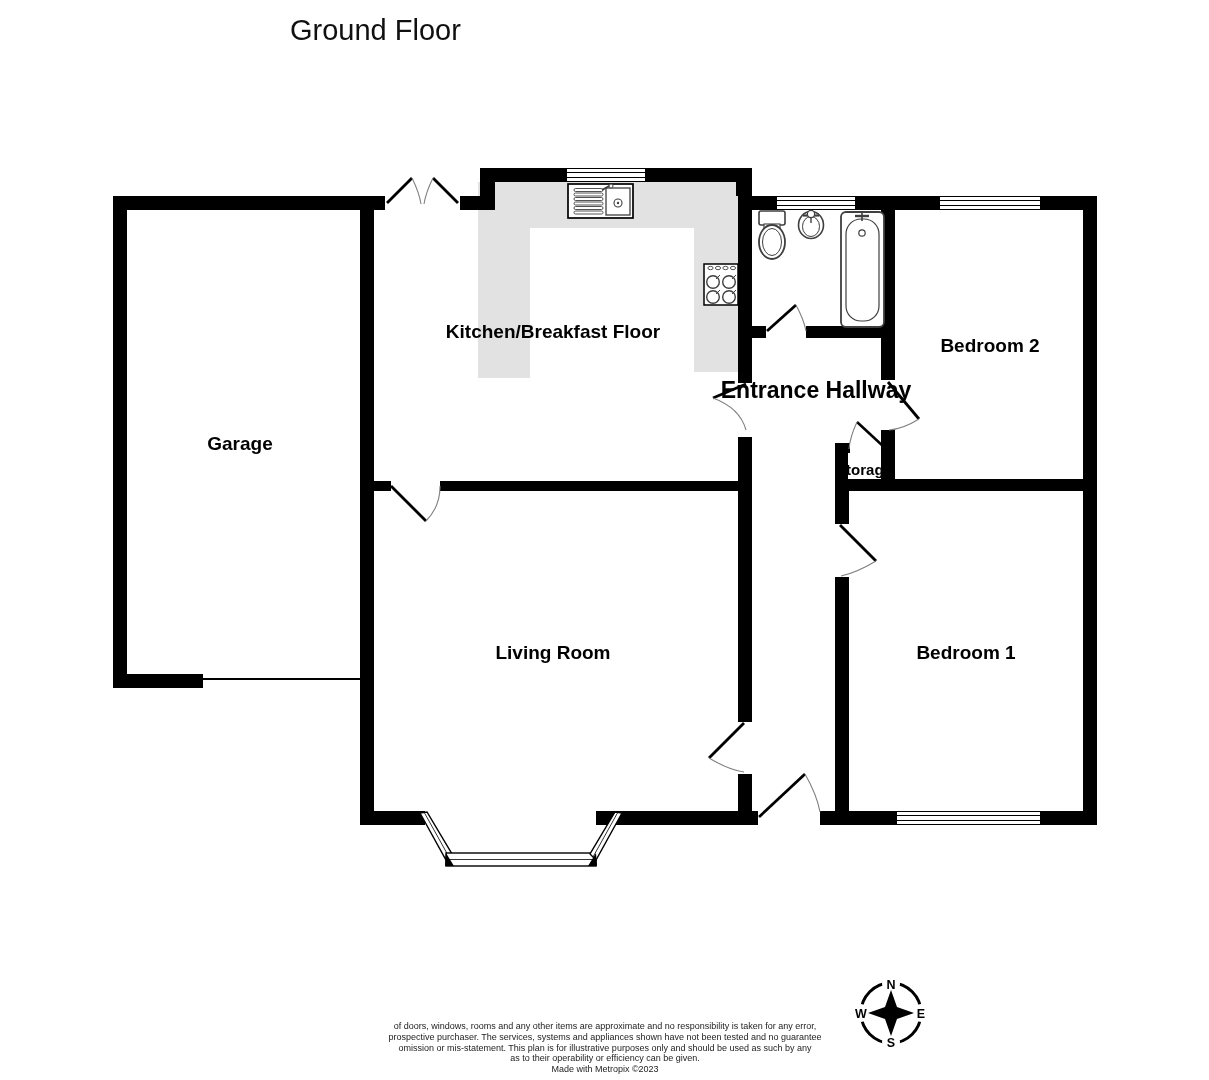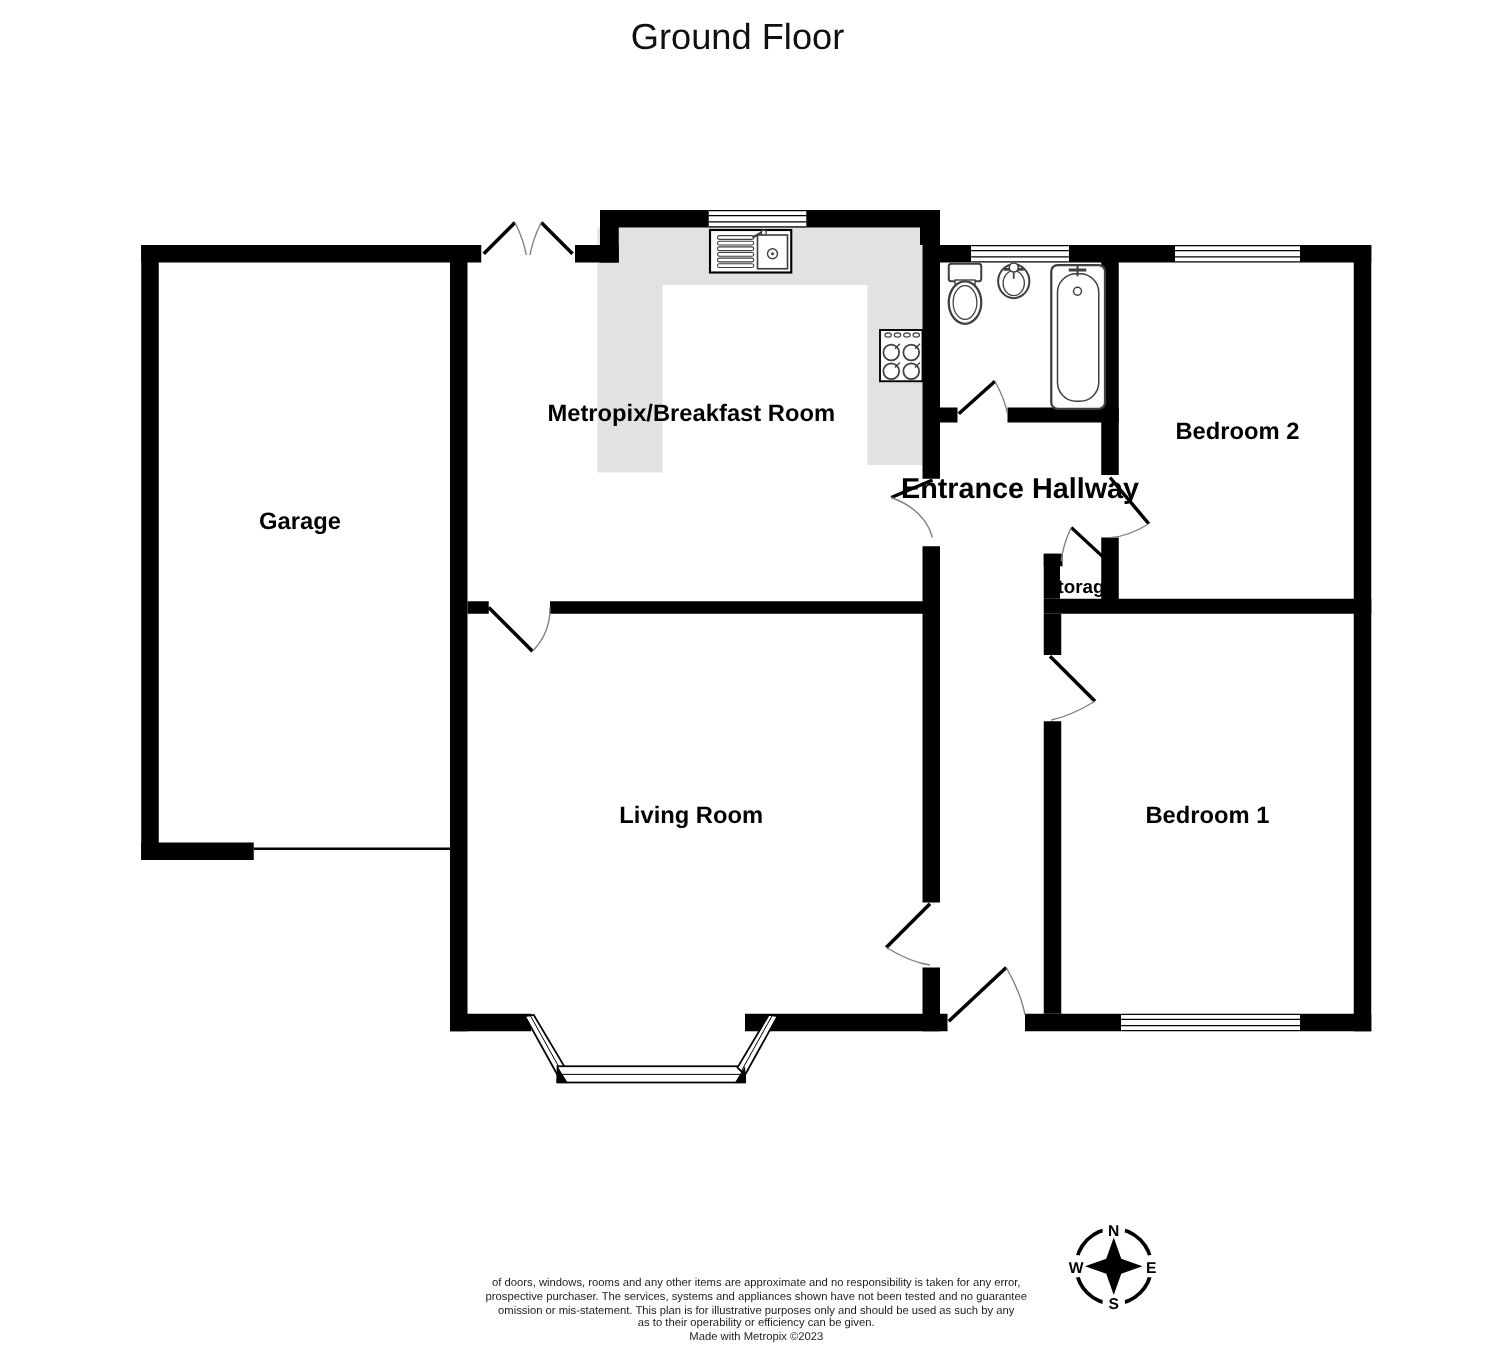--- a/index.html
+++ b/index.html
@@ -4,21 +4,21 @@
 <style>
   html,body{margin:0;padding:0;background:#fff;font-family:"Liberation Sans",sans-serif;}
   #plan{position:relative;width:1209px;height:1080px;background:#fff;overflow:hidden;}
   .w{position:absolute;background:#000;}
   .counter{position:absolute;background:#e2e2e2;}
   .win{position:absolute;background:#fff;border-top:1.5px solid #000;border-bottom:1.5px solid #000;box-sizing:border-box;}
   .win::before{content:"";position:absolute;left:0;right:0;top:24%;height:1px;background:#000;}
   .win::after{content:"";position:absolute;left:0;right:0;bottom:24%;height:1px;background:#000;}
   .thinline{position:absolute;background:#000;}
   .room-label{position:absolute;font-weight:700;font-size:19px;color:#000;text-align:center;white-space:nowrap;}
-  #title{position:absolute;left:290px;top:14px;width:600px;text-align:center;font-size:29px;color:#101010;}
+  #title{position:absolute;left:290px;top:14px;width:600px;font-size:29px;color:#101010;}
   #disclaimer{position:absolute;left:280px;top:1021px;width:650px;text-align:center;font-size:9px;line-height:10.8px;color:#1c1c1c;}
   svg{position:absolute;left:0;top:0;pointer-events:none;}
 </style>
 </head>
 <body>
 
 <div id="plan">
 
   <div id="title">Ground Floor</div>
 
@@ -57,22 +57,22 @@
   <div class="w" style="left:820px;top:811px;width:77px;height:14px"></div>
   <div class="w" style="left:1040px;top:811px;width:57px;height:14px"></div>
 
   <div class="win" style="left:567px;top:168px;width:78px;height:14px"></div>
   <div class="win" style="left:777px;top:196px;width:78px;height:14px"></div>
   <div class="win" style="left:940px;top:196px;width:100px;height:14px"></div>
   <div class="win" style="left:897px;top:811px;width:143px;height:14px"></div>
 
   <div class="thinline" style="left:203px;top:678px;width:157px;height:2px"></div>
 
-  <div class="room-label" style="left:140px;top:407px;width:200px">Garage</div>
-  <div class="room-label" style="left:403px;top:321px;width:300px">Metropix/Breakfast Room</div>
+  <div class="room-label" style="left:140px;top:433px;width:200px">Garage</div>
+  <div class="room-label" style="left:403px;top:321px;width:300px">Kitchen/Breakfast Floor</div>
   <div class="room-label" style="left:716px;top:377px;width:200px;font-size:23px">Entrance Hallway</div>
   <div class="room-label" style="left:824px;top:461px;width:80px;font-size:15px">Storage</div>
   <div class="room-label" style="left:890px;top:335px;width:200px">Bedroom 2</div>
   <div class="room-label" style="left:453px;top:642px;width:200px">Living Room</div>
   <div class="room-label" style="left:866px;top:642px;width:200px">Bedroom 1</div>
 
   <div id="disclaimer">
     <div>of doors, windows, rooms and any other items are approximate and no responsibility is taken for any error,</div>
     <div>prospective purchaser. The services, systems and appliances shown have not been tested and no guarantee</div>
     <div>omission or mis-statement. This plan is for illustrative purposes only and should be used as such by any</div>

